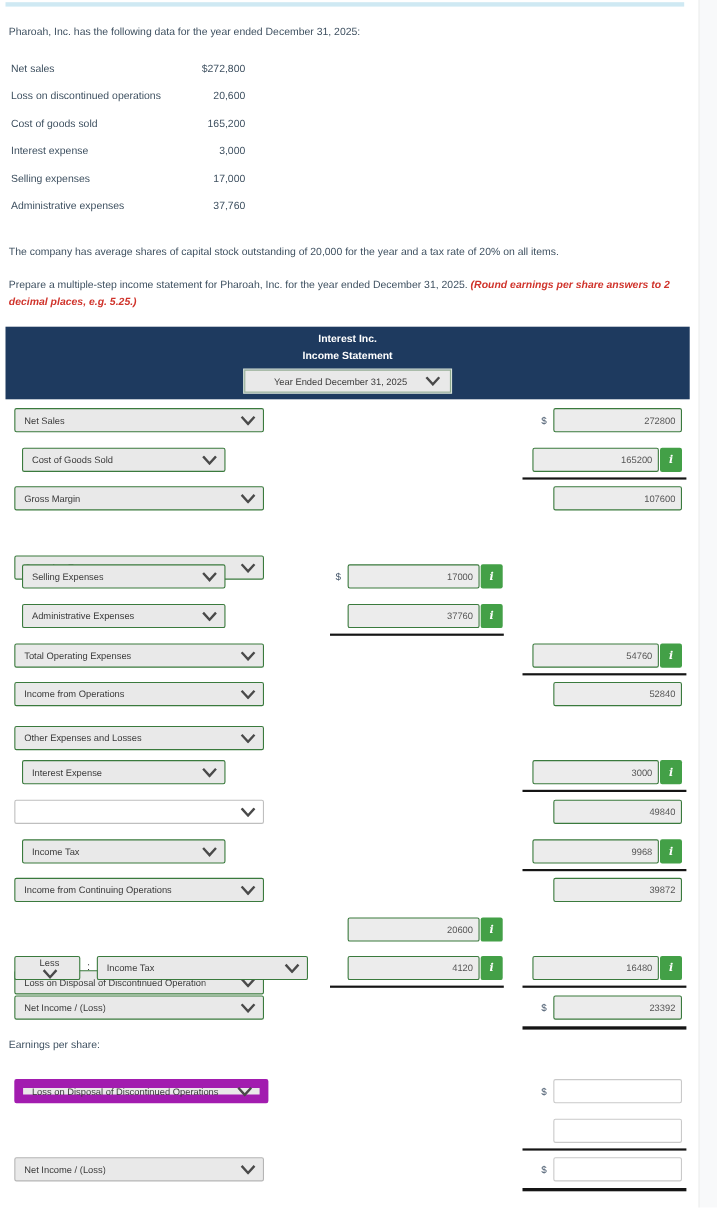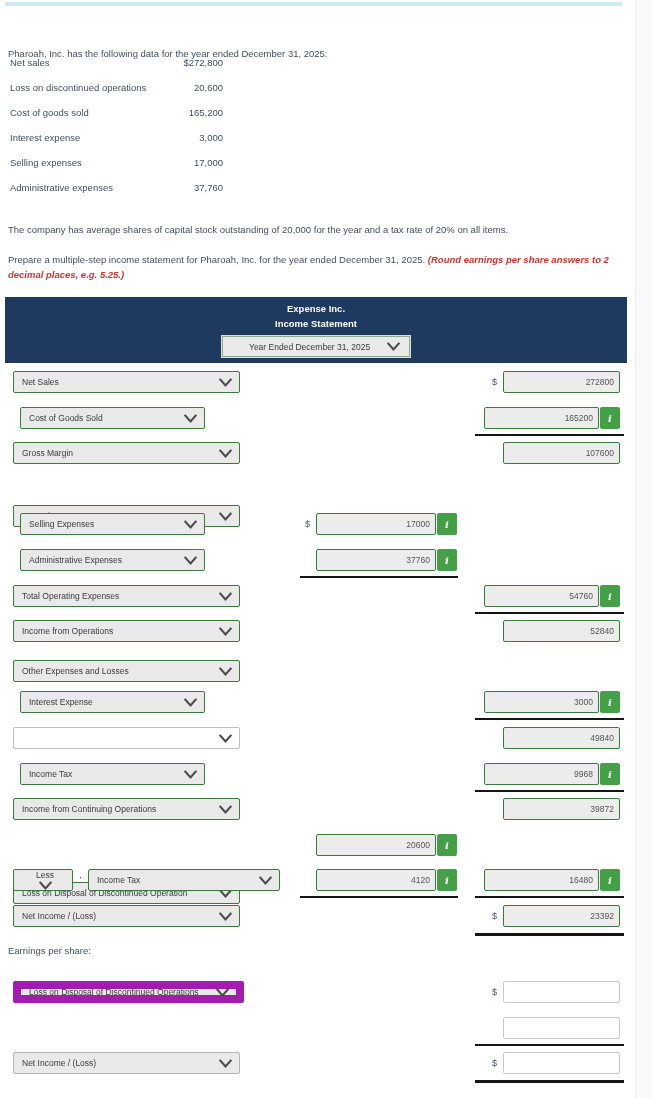--- a/index.html
+++ b/index.html
@@ -2,21 +2,21 @@
 <html style="--c-navy: #1e3a5f; --c-green_border: #3a7a3d; --c-green: #43a047; --c-red: #d0342c; --c-text: #3e5060; --c-topbar: #cfe9f3;"><head>
 <meta charset="utf-8">
 <style>
   * { margin:0; padding:0; box-sizing:border-box; }
   body { background:#fff; }
   .page { position:relative; width:652px; height:1098px; background:#fff;
           font-family:"Liberation Sans", sans-serif; overflow:hidden; }
   .topbar { position:absolute; left:5px; top:2px; width:617px; height:4px; background:var(--c-topbar); }
   .strip { position:absolute; left:635px; top:0; width:17px; height:1098px; background:#f8f9fa; border-left:1px solid #ededed; }
 
-  .intro { position:absolute; left:8px; top:24px; width:610px; font-size:9.5px; color:var(--c-text);margin-top:24px; }
+  .intro { position:absolute; left:8px; top:24px; width:610px; font-size:9.5px; color:var(--c-text); }
   .given { position:absolute; left:10px; top:50px; width:213px; }
   .dt-row { display:flex; justify-content:space-between; align-items:center; height:25px; font-size:9.5px; color:var(--c-text); }
   .note { position:absolute; left:8px; top:224px; width:620px; font-size:9.5px; color:var(--c-text); }
   .instr { position:absolute; left:8px; top:252px; width:619px; font-size:9.5px; line-height:15px; color:var(--c-text); }
   .instr-red { color:var(--c-red); font-weight:bold; font-style:italic; }
   .eps-heading { position:absolute; left:8px; top:945px; font-size:9.5px; color:var(--c-text); }
 
   .band { position:absolute; left:5px; top:297px; width:622px; height:66px; background:var(--c-navy); color:#fff; }
   .band-company { position:absolute; top:6px; width:100%; text-align:center; font-weight:bold; font-size:9.5px; }
   .band-title { position:absolute; top:21px; width:100%; text-align:center; font-weight:bold; font-size:9.5px; }
@@ -101,21 +101,21 @@
         <span class="dt-label">Administrative expenses</span>
         <span class="dt-value">37,760</span>
       </div>
     </div>
 
   <div class="note">The company has average shares of capital stock outstanding of 20,000 for the year and a tax rate of 20% on all items.</div>
 
   <div class="instr"><span>Prepare a multiple-step income statement for Pharoah, Inc. for the year ended December 31, 2025. </span><span class="instr-red">(Round earnings per share answers to 2 decimal places, e.g. 5.25.)</span></div>
 
   <div class="band">
-    <div class="band-company">Expense Inc.</div>
+    <div class="band-company">Interest Inc.</div>
     <div class="band-title">Income Statement</div>
     <div class="band-dd">
       <span class="band-dd-label">Year Ended December 31, 2025</span>
       <span class="chev">
         <svg width="15" height="9" viewBox="0 0 16 10">
             <path d="M1.5 1 L8 8.2 L14.5 1" fill="none" stroke="#4a4a4a" stroke-width="2.4"></path>
           </svg>
       </span>
     </div>
   </div>

